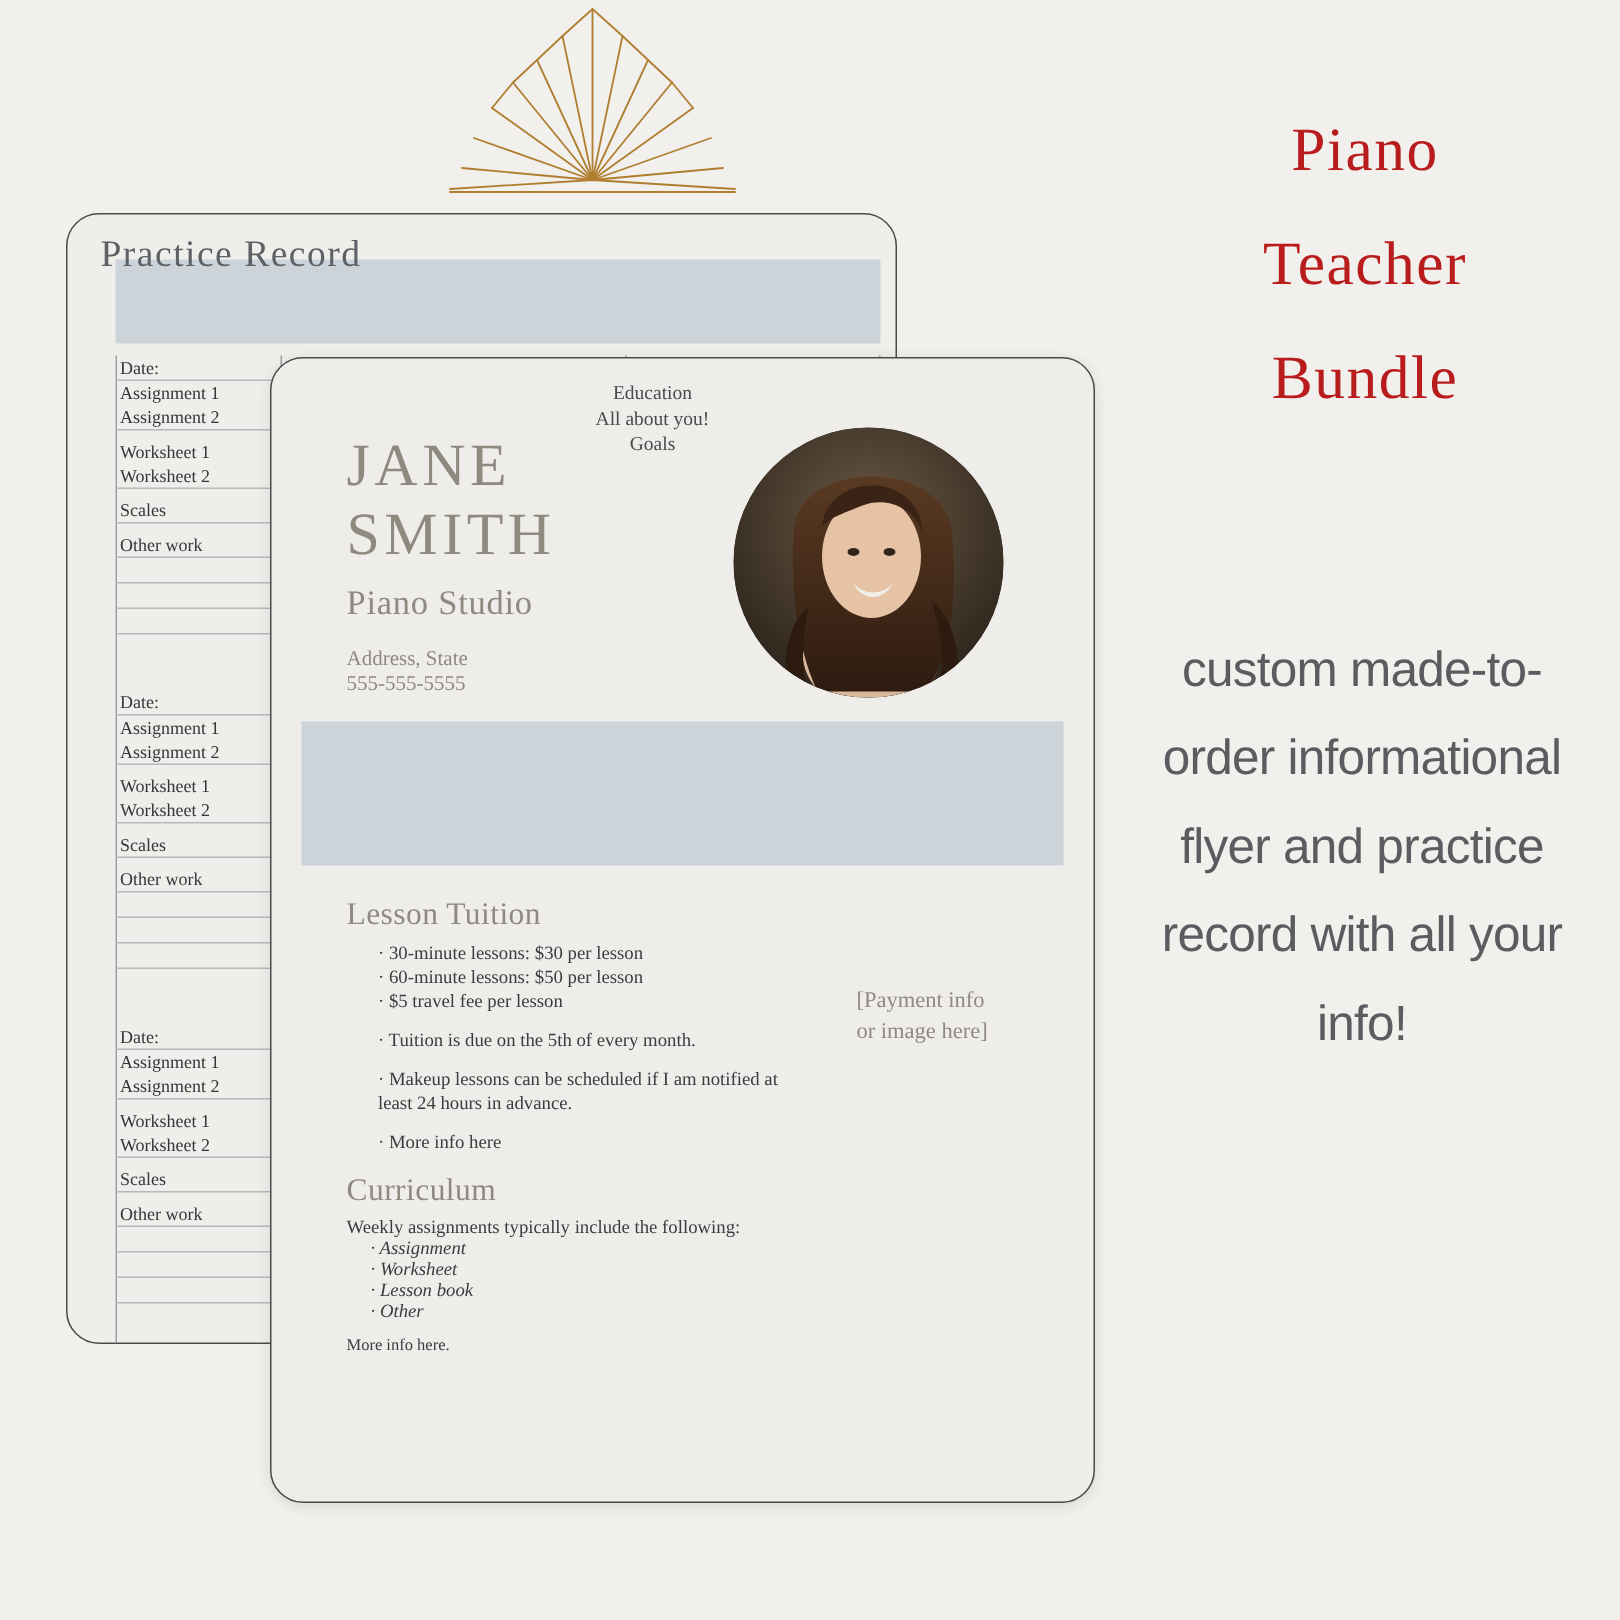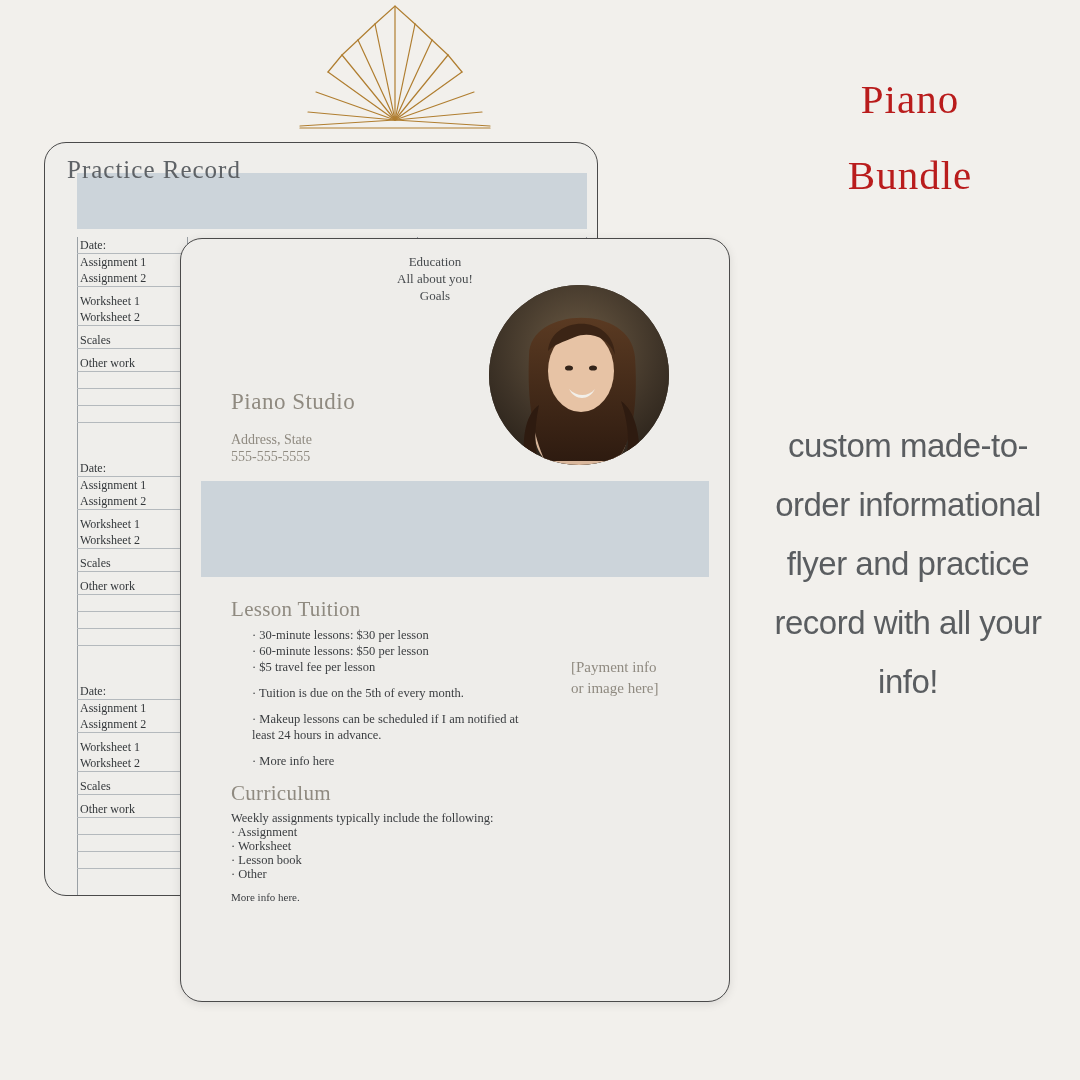--- a/index.html
+++ b/index.html
@@ -193,26 +193,27 @@
   .curr-intro {
     position: absolute;
     left: 50px;
     top: 572px;
     font-family: "Liberation Serif", serif;
     font-size: 12.5px;
     color: #3a3d40;
   }
   .curr-list {
     position: absolute;
-    left: 50px;
+    left: 66px;
     top: 586px;
     font-family: "Liberation Serif", serif;
     font-size: 12.5px;
     color: #3a3d40;
     line-height: 14px;
+    font-style: italic;
   }
   .curr-more {
     position: absolute;
     left: 50px;
     top: 652px;
     font-family: "Liberation Serif", serif;
     font-size: 11px;
     color: #3a3d40;
   }
 
@@ -320,20 +321,24 @@
       <div class="pr-row">Other work</div>
       <div class="pr-blank"></div>
       <div class="pr-blank"></div>
       <div class="pr-blank"></div>
     </div>
   </div>
 </div>
 
 <div class="flyer-card">
 
+  <div class="flyer-name">
+    <div>JANE</div>
+    <div>SMITH</div>
+  </div>
 
   <div class="flyer-studio">Piano Studio</div>
 
   <div class="flyer-address">
     <div>Address, State</div>
     <div>555-555-5555</div>
   </div>
 
   <div class="flyer-photo">
     <svg width="180" height="180" viewBox="0 0 180 180" xmlns="http://www.w3.org/2000/svg">
@@ -393,16 +398,17 @@
     <div>· Assignment</div>
     <div>· Worksheet</div>
     <div>· Lesson book</div>
     <div>· Other</div>
   </div>
   <div class="curr-more">More info here.</div>
 </div>
 
 <div class="promo-title">
   <div>Piano</div>
+  <div>Teacher</div>
   <div>Bundle</div>
 </div>
 
 <div class="promo-sub">custom made-to-order informational flyer and practice record with all your info!</div>
 
 </body></html>

